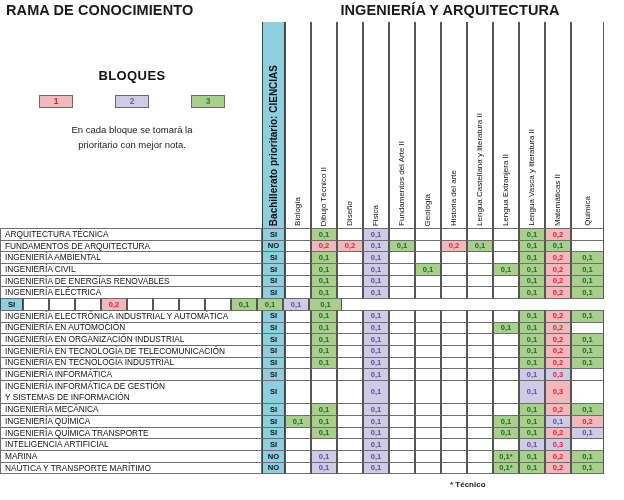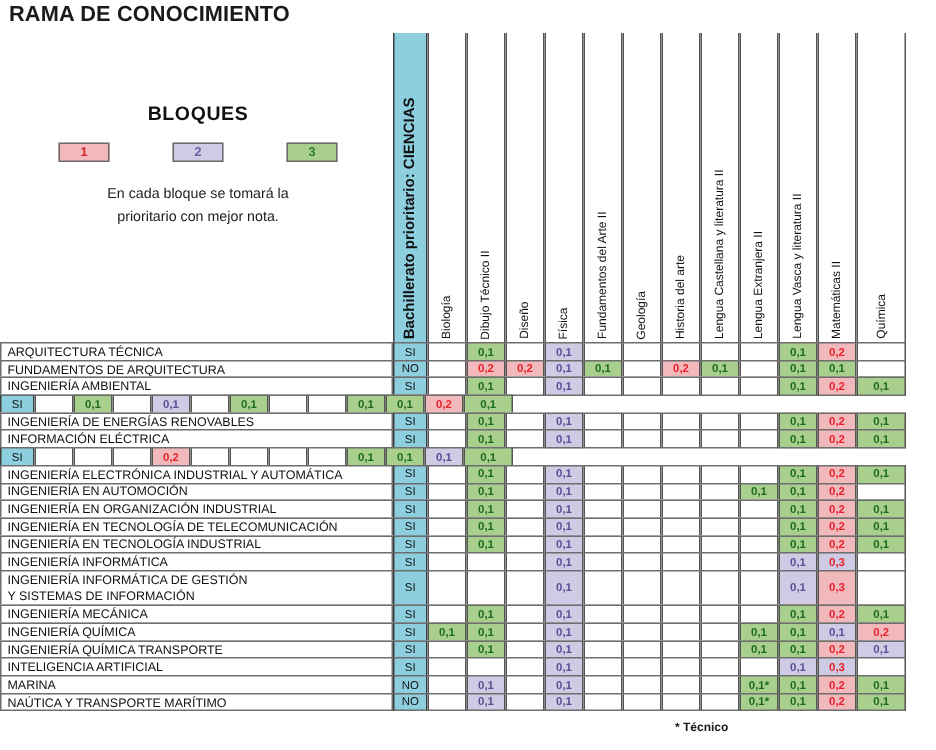--- a/index.html
+++ b/index.html
@@ -93,39 +93,40 @@
   .c {
     border-top: 1px solid #6e6e6e;
     border-bottom: 1px solid #6e6e6e;
     border-left: 1px solid #555;
     border-right: 1px solid #555;
     display:flex; align-items:center; justify-content:center;
     font-size: 7.6px; font-weight: bold; line-height:1;
     background:#fff;
   }
   .c.si { border-left:1.5px solid #3f3f3f; border-right:1.5px solid #3f3f3f; }
-  .sival { background:#8ecfdf; color:#111; font-weight:normal; font-size:7.6px; }
+  .sival { background:#8ecfdf; color:#111; font-weight:bold; font-size:7.6px; }
 
   
   .v-green { background:#a9cf8c; color:#1d6b1f; }
   .v-purple{ background:#cfcbe4; color:#5a4f96; }
   .v-red   { background:#f2b9bd; color:#e8202a; }
   .v-empty { background:#fff; }
 
   .footnote {
     position: absolute; left: 450px; top: 480px;
     font-size: 8px; font-weight: bold; color:#1a1a1a;
   }
 </style>
 </head>
 <body>
 
 <div id="page">
 
   <div class="title-left">RAMA DE CONOCIMIENTO</div>
+  <div class="title-right">INGENIERÍA Y ARQUITECTURA</div>
 
   <div class="legend">
     <div class="legend-title">BLOQUES</div>
     <div class="legend-chips" id="legend-chips">
         <div class="chip b1" style="background: rgb(242, 185, 189); color: rgb(216, 31, 38);">1</div>
         <div class="chip b2" style="background: rgb(207, 203, 228); color: rgb(107, 95, 168);">2</div>
         <div class="chip b3" style="background: rgb(169, 207, 140); color: rgb(46, 125, 50);">3</div>
       </div>
     <div class="legend-note">
       <div>En cada bloque se tomará la</div>
@@ -256,20 +257,23 @@
           <div class="c v-empty" style="flex: 0 0 26px;"></div>
           <div class="c v-empty" style="flex: 0 0 26px;"></div>
           <div class="c v-empty" style="flex: 0 0 26px;"></div>
           <div class="c v-empty" style="flex: 0 0 26px;"></div>
           <div class="c v-green" style="flex: 0 0 26px;">0,1</div>
           <div class="c v-red" style="flex: 0 0 26px;">0,2</div>
           <div class="c v-green" style="flex: 0 0 33px;">0,1</div>
         </div>
       </div>
       <div class="row">
+        <div class="namecell">
+          <div>INGENIERÍA CIVIL</div>
+        </div>
         <div class="cells">
           <div class="c si sival" style="flex: 0 0 23px;">SI</div>
           <div class="c v-empty" style="flex: 0 0 26px;"></div>
           <div class="c v-green" style="flex: 0 0 26px;">0,1</div>
           <div class="c v-empty" style="flex: 0 0 26px;"></div>
           <div class="c v-purple" style="flex: 0 0 26px;">0,1</div>
           <div class="c v-empty" style="flex: 0 0 26px;"></div>
           <div class="c v-green" style="flex: 0 0 26px;">0,1</div>
           <div class="c v-empty" style="flex: 0 0 26px;"></div>
           <div class="c v-empty" style="flex: 0 0 26px;"></div>
@@ -294,21 +298,21 @@
           <div class="c v-empty" style="flex: 0 0 26px;"></div>
           <div class="c v-empty" style="flex: 0 0 26px;"></div>
           <div class="c v-empty" style="flex: 0 0 26px;"></div>
           <div class="c v-green" style="flex: 0 0 26px;">0,1</div>
           <div class="c v-red" style="flex: 0 0 26px;">0,2</div>
           <div class="c v-green" style="flex: 0 0 33px;">0,1</div>
         </div>
       </div>
       <div class="row">
         <div class="namecell">
-          <div>INFORMACIÓN ELÉCTRICA</div>
+          <div>INGENIERÍA ELÉCTRICA</div>
         </div>
         <div class="cells">
           <div class="c si sival" style="flex: 0 0 23px;">SI</div>
           <div class="c v-empty" style="flex: 0 0 26px;"></div>
           <div class="c v-green" style="flex: 0 0 26px;">0,1</div>
           <div class="c v-empty" style="flex: 0 0 26px;"></div>
           <div class="c v-purple" style="flex: 0 0 26px;">0,1</div>
           <div class="c v-empty" style="flex: 0 0 26px;"></div>
           <div class="c v-empty" style="flex: 0 0 26px;"></div>
           <div class="c v-empty" style="flex: 0 0 26px;"></div>

